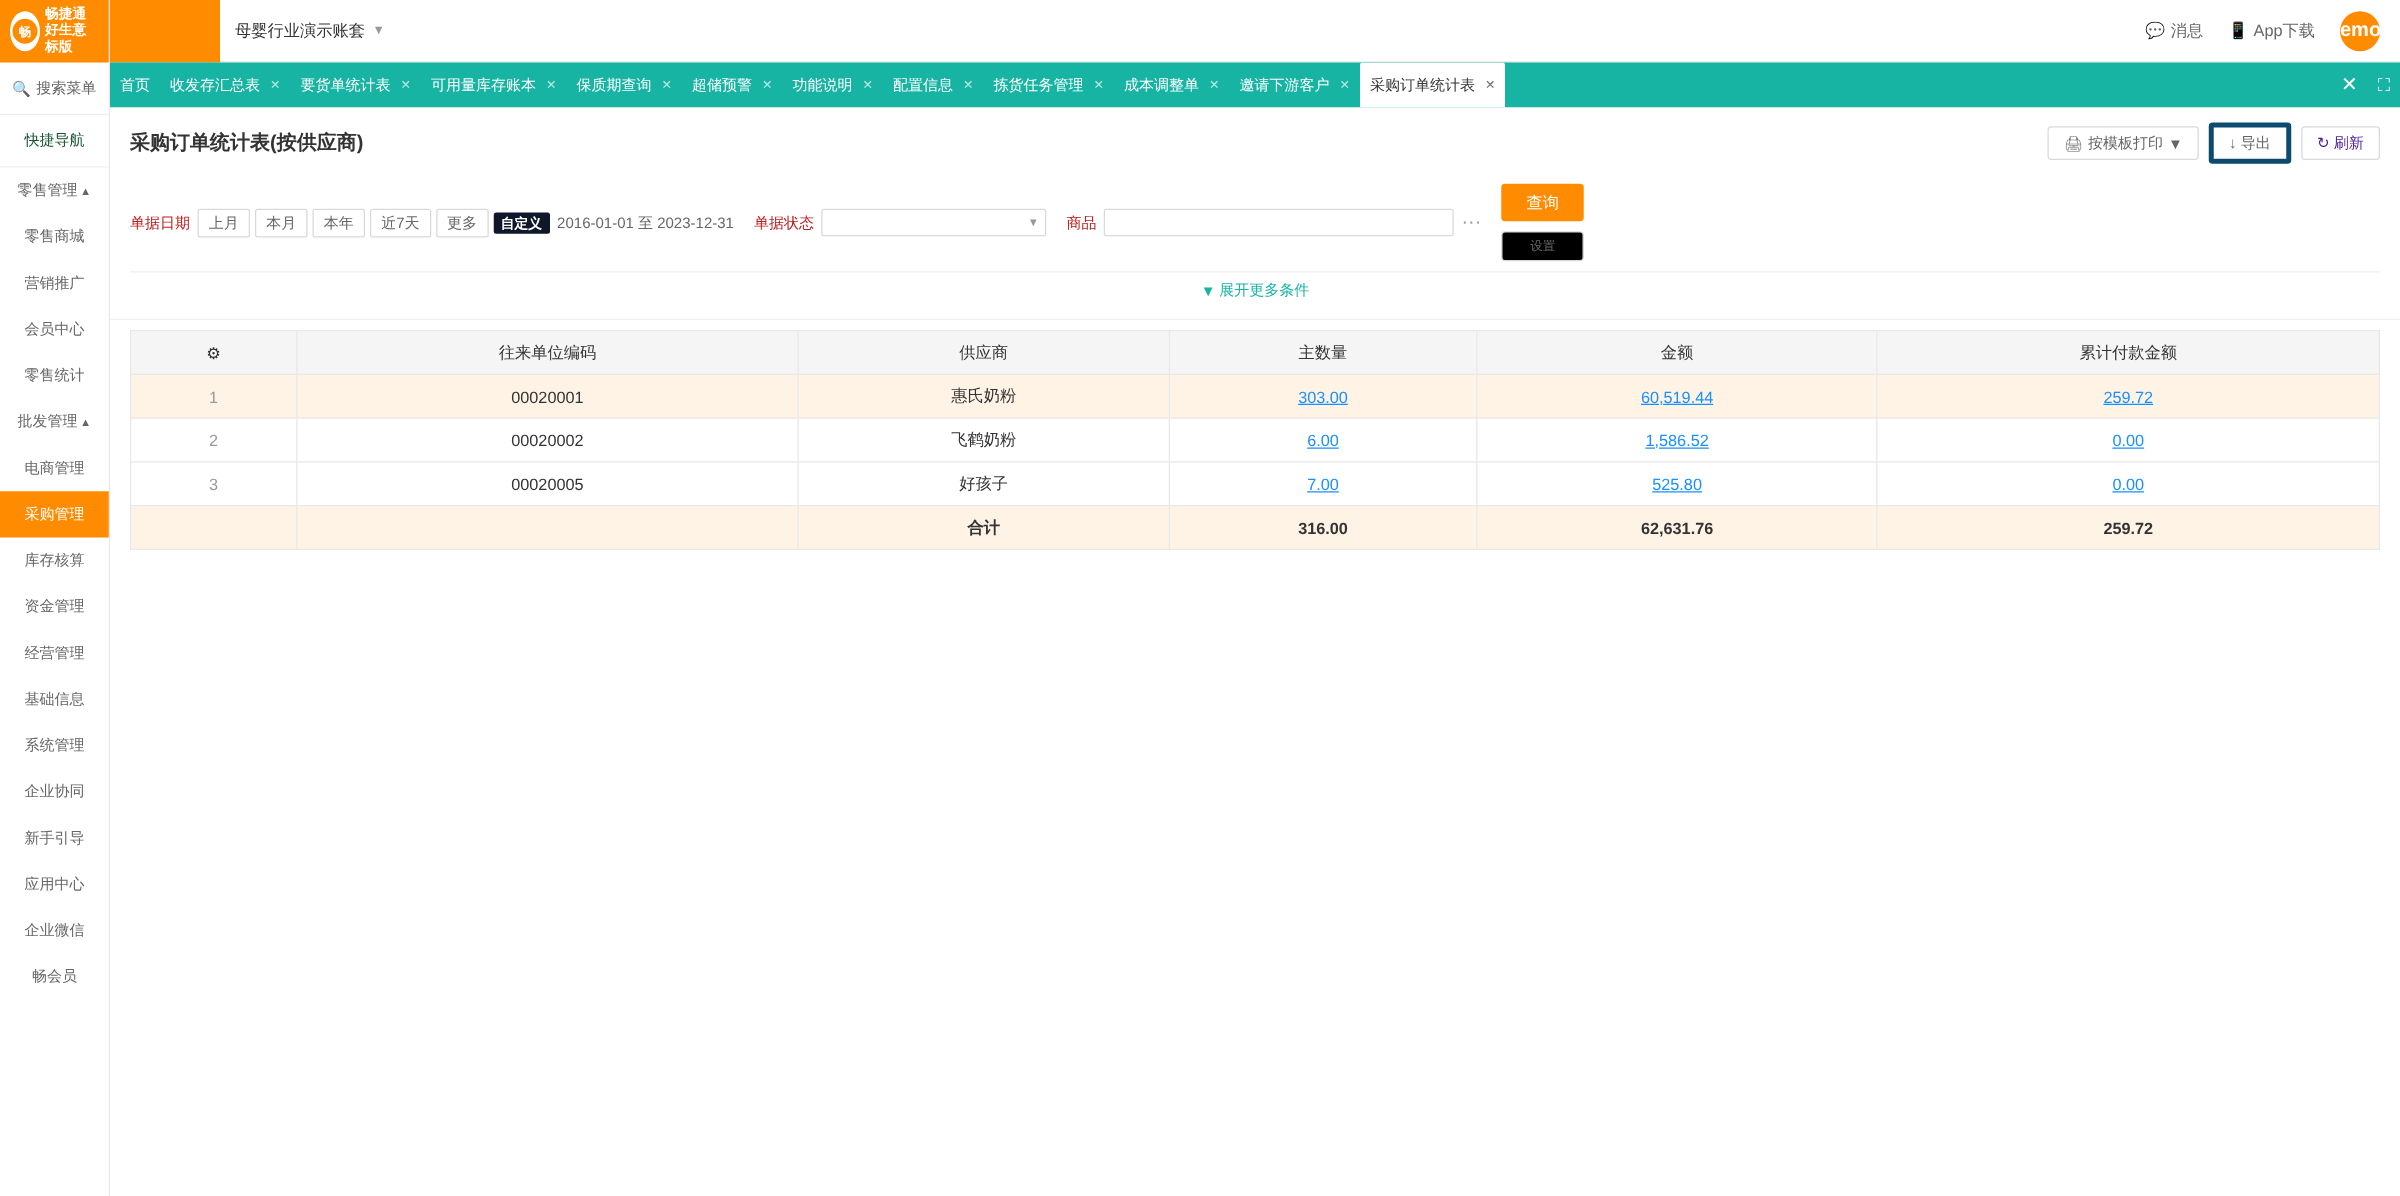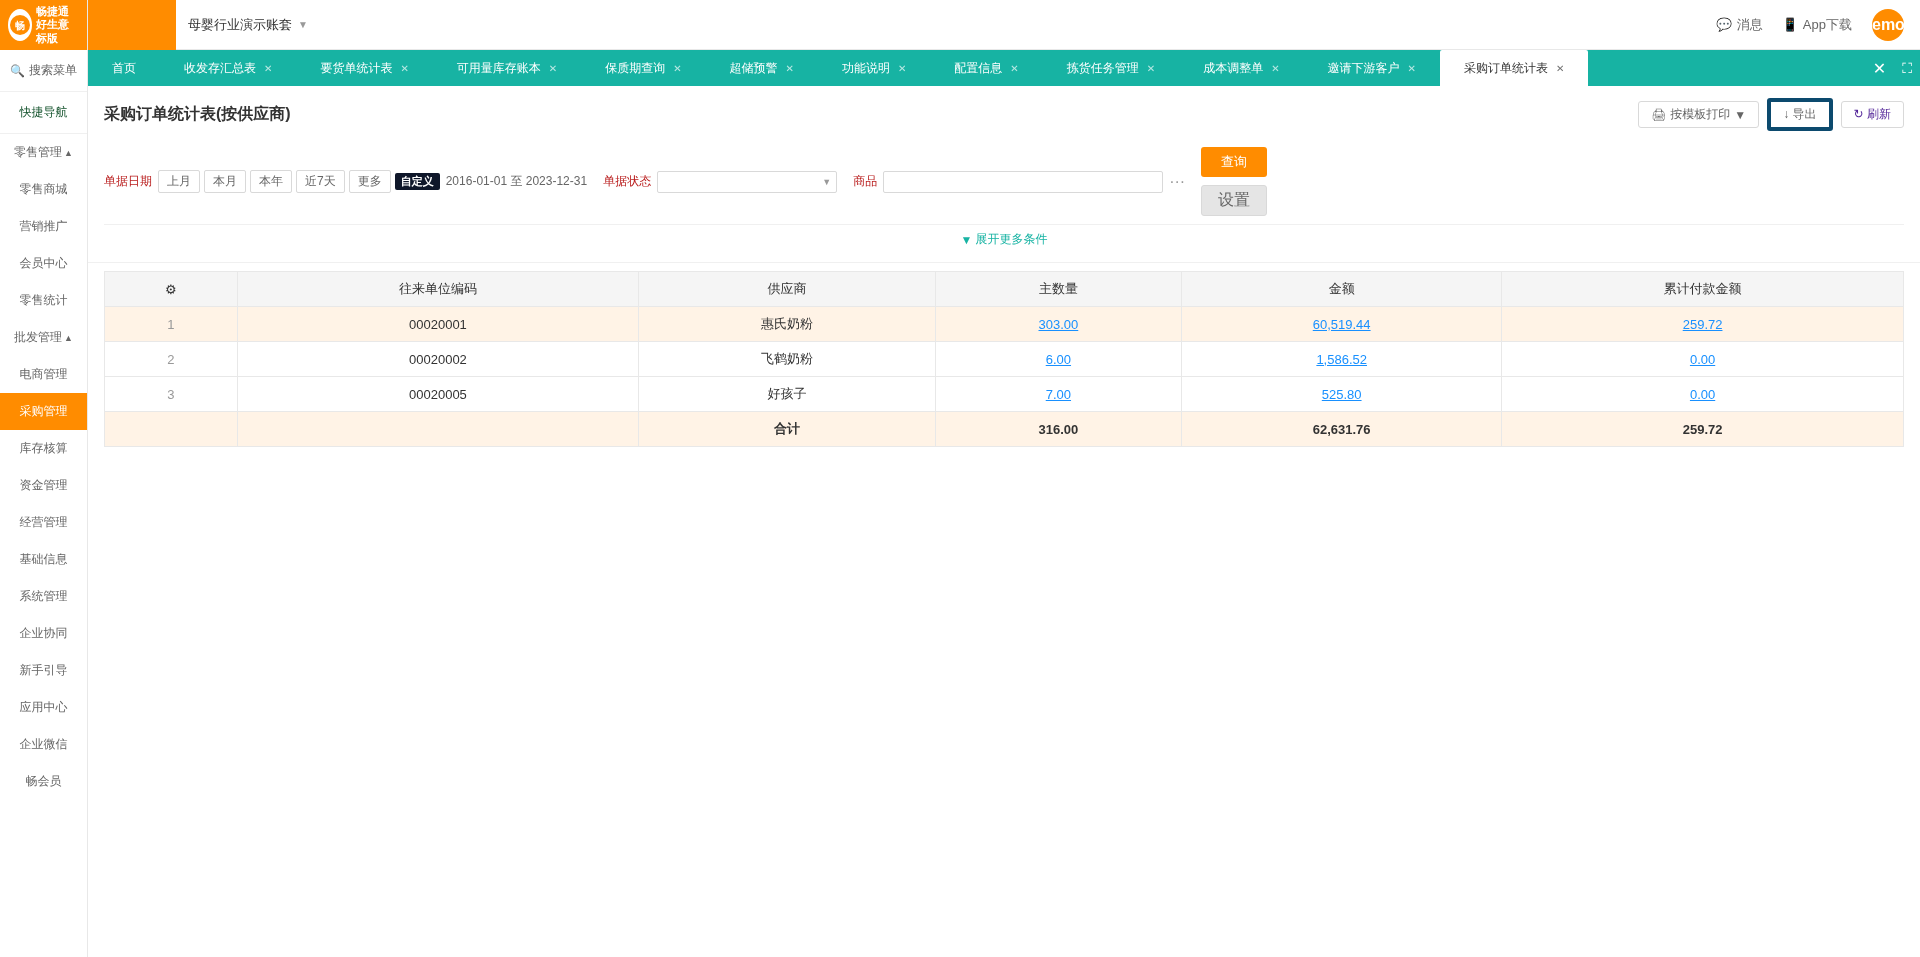--- a/index.html
+++ b/index.html
@@ -17,21 +17,21 @@
     .sidebar-nav-btn { width: 100%; background: none; border: none; color: #14532d; font-size: 12px; cursor: pointer; padding: 6px 4px; display: flex; align-items: center; justify-content: center; gap: 4px; }
     .sidebar-item { width: 100%; padding: 10px 4px; display: flex; flex-direction: column; gap: 3px; cursor: pointer; font-size: 12px; color: #666; border: none; background: none; }
     .sidebar-item.active { color: #fff; background: #ff8c00; }
     .sidebar-item-with-arrow { display: flex; align-items: center; justify-content: center; gap: 2px; }
 
     
     .main { flex: 1; display: flex; flex-direction: column; overflow: hidden; }
 
     
     .topnav { background: #17b3a3; display: flex; align-items: center; height: 36px; padding: 0; overflow: hidden; }
-    .topnav-item { color: #fff; font-size: 12px; padding: 0 24px; height: 100%; display: flex; align-items: center; cursor: pointer; white-space: nowrap; gap: 4px; }
+    .topnav-item { color: #fff; font-size: 12px; padding: 0 8px; height: 100%; display: flex; align-items: center; cursor: pointer; white-space: nowrap; gap: 4px; }
     .topnav-item.active { background: #fff; color: #333; border-radius: 2px 2px 0 0; }
     .topnav-item .close-x { font-size: 10px; margin-left: 4px; opacity: 0.7; }
     .topnav-right { margin-left: auto; display: flex; align-items: center; height: 100%; }
     .topnav-close-btn { color: #fff; background: none; border: none; cursor: pointer; padding: 0 8px; font-size: 16px; height: 100%; display: flex; align-items: center; }
     .topnav-max-btn { color: #fff; background: none; border: none; cursor: pointer; padding: 0 8px; font-size: 14px; height: 100%; display: flex; align-items: center; }
 
     
     .content { flex: 1; overflow: auto; background: #fff; }
 
     
@@ -60,21 +60,21 @@
 
     
     .table-area { padding: 0 16px 16px; margin-top: 8px; }
     .data-table { width: 100%; border-collapse: collapse; font-size: 13px; }
     .data-table th { background: #f5f5f5; border: 1px solid #e8e8e8; padding: 8px 10px; text-align: center; color: #333; font-weight: normal; white-space: nowrap; }
     .data-table td { border: 1px solid #e8e8e8; padding: 8px 10px; text-align: center; color: #333; }
     .data-table tr.selected td { background: #fff3e6; }
     .data-table .link-val { color: #1890ff; text-decoration: underline; cursor: pointer; }
     .data-table .footer-row td { background: #fff3e6; font-weight: bold; }
     .btn-query { background: #ff8c00; color: #fff; border: none; padding: 6px 20px; border-radius: 3px; cursor: pointer; font-size: 13px; }
-    .btn-settings { background: #e5e5e5; border: 1px solid #d9d9d9; color: #666; padding: 4px 12px; border-radius: 3px; cursor: pointer; font-size: 16px; margin-top: 4px; display: block; width: 100%; }
+    .btn-settings { background: #000000; border: 1px solid #d9d9d9; color: #666; padding: 4px 12px; border-radius: 3px; cursor: pointer; font-size: 10px; margin-top: 4px; display: block; width: 100%; }
     .query-settings-group { display: flex; flex-direction: column; gap: 4px; }
 
     .row-num { color: #999; }
 
     
     .app-topbar { background: #fff; height: 50px; border-bottom: 1px solid #e8e8e8; display: flex; align-items: center; justify-content: space-between; padding: 0 16px 0 0; }
     .app-topbar-left { display: flex; align-items: center; height: 100%; }
     .app-topbar-right { display: flex; align-items: center; gap: 20px; }
     .topbar-action { display: flex; align-items: center; gap: 4px; color: #666; font-size: 13px; cursor: pointer; }
     .user-avatar { width: 32px; height: 32px; background: #ff8c00; border-radius: 50%; display: flex; align-items: center; justify-content: center; color: #fff; font-size: 16px; font-weight: bold; cursor: pointer; }

